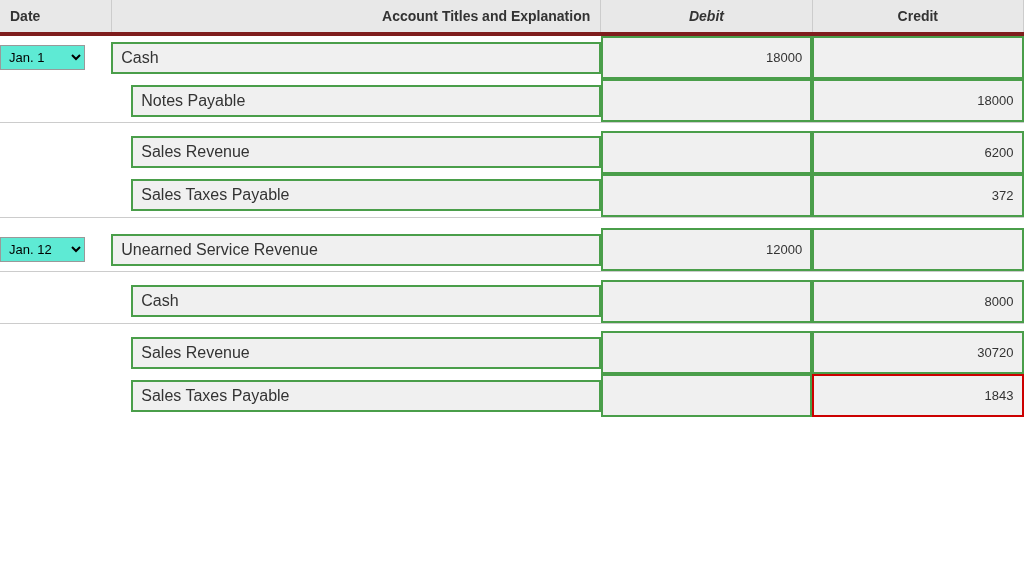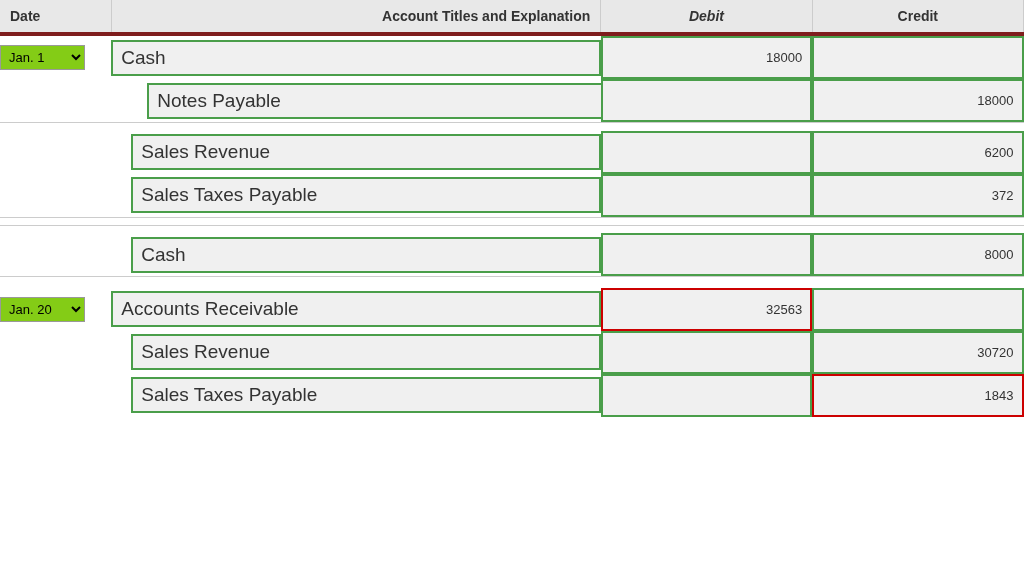--- a/index.html
+++ b/index.html
@@ -29,33 +29,33 @@
       text-align: center;
     }
     .date-cell {
       width: 100px;
       white-space: nowrap;
     }
     .date-select {
       width: 85px;
       padding: 3px 4px;
       border: 1px solid #999;
-      background: #84cc16;
+      background: #5eead4;
       font-size: 13px;
       cursor: pointer;
     }
     .account-cell {
       width: 440px;
     }
     .account-input {
       width: 100%;
       padding: 5px 8px;
       border: 2px solid #4a9e4a;
       background: #f0f0f0;
-      font-size: 19px;
+      font-size: 16px;
       color: #333;
     }
     .account-input.indented {
       margin-left: 20px;
       width: calc(100% - 20px);
     }
     .amount-cell {
       width: 190px;
     }
     .amount-input {
@@ -88,21 +88,21 @@
   </thead>
   <tbody id="journal-body">
   <tr style="height: 36px;">
         <td class="date-cell"><select class="date-select"><option value="Jan. 1">Jan. 1</option><option value="Jan. 5">Jan. 5</option><option value="Jan. 12">Jan. 12</option><option value="Jan. 14">Jan. 14</option><option value="Jan. 20">Jan. 20</option></select></td>
         <td class="account-cell"><input type="text" class="account-input" value="Cash" style=""></td>
         <td class="amount-cell"><input type="text" class="amount-input" value="18000" style=""></td>
         <td class="amount-cell"><input type="text" class="amount-input" style=""></td>
       </tr>
       <tr style="height: 36px;">
         <td class="date-cell"></td>
-        <td class="account-cell"><input type="text" class="account-input indented" value="Notes Payable" style="margin-left: 36px; width: calc(100% - 20px);"></td>
+        <td class="account-cell"><input type="text" class="account-input indented" value="Notes Payable" style="margin-left: 20px; width: calc(100% - 20px);"></td>
         <td class="amount-cell"><input type="text" class="amount-input" style=""></td>
         <td class="amount-cell"><input type="text" class="amount-input" value="18000" style=""></td>
       </tr>
       <tr class="spacer-row">
         <td colspan="4" style="height: 8px; border-top: 1px solid rgb(204, 204, 204);"></td>
       </tr>
       <tr style="height: 36px;">
         <td class="date-cell"></td>
         <td class="account-cell"><input type="text" class="account-input indented" value="Sales Revenue" style="margin-left: 20px; width: calc(100% - 20px);"></td>
         <td class="amount-cell"><input type="text" class="amount-input" style=""></td>
@@ -110,37 +110,37 @@
       </tr>
       <tr style="height: 36px;">
         <td class="date-cell"></td>
         <td class="account-cell"><input type="text" class="account-input indented" value="Sales Taxes Payable" style="margin-left: 20px; width: calc(100% - 20px);"></td>
         <td class="amount-cell"><input type="text" class="amount-input" style=""></td>
         <td class="amount-cell"><input type="text" class="amount-input" value="372" style=""></td>
       </tr>
       <tr class="spacer-row">
         <td colspan="4" style="height: 8px; border-top: 1px solid rgb(204, 204, 204);"></td>
       </tr>
+      <tr style="border-top: 6px solid rgb(255, 255, 255); height: 36px;">
+        <td class="date-cell"><select class="date-select"><option value="Jan. 1">Jan. 1</option><option value="Jan. 5">Jan. 5</option><option value="Jan. 12" selected="">Jan. 12</option><option value="Jan. 14">Jan. 14</option><option value="Jan. 20">Jan. 20</option></select></td>
+        <td class="account-cell"><input type="text" class="account-input" value="Unearned Service Revenue" style=""></td>
+        <td class="amount-cell"><input type="text" class="amount-input" value="12000" style=""></td>
+        <td class="amount-cell"><input type="text" class="amount-input" style=""></td>
+      </tr>
       <tr class="spacer-row">
         <td colspan="4" style="height: 8px; border-top: 1px solid rgb(204, 204, 204);"></td>
       </tr>
       <tr style="height: 36px;">
         <td class="date-cell"></td>
         <td class="account-cell"><input type="text" class="account-input indented" value="Cash" style="margin-left: 20px; width: calc(100% - 20px);"></td>
         <td class="amount-cell"><input type="text" class="amount-input" style=""></td>
         <td class="amount-cell"><input type="text" class="amount-input" value="8000" style=""></td>
       </tr>
       <tr class="spacer-row">
         <td colspan="4" style="height: 8px; border-top: 1px solid rgb(204, 204, 204);"></td>
-      </tr>
-      <tr style="border-top: 6px solid rgb(255, 255, 255); height: 36px;">
-        <td class="date-cell"><select class="date-select"><option value="Jan. 1">Jan. 1</option><option value="Jan. 5">Jan. 5</option><option value="Jan. 12">Jan. 12</option><option value="Jan. 14">Jan. 14</option><option value="Jan. 20" selected="">Jan. 20</option></select></td>
-        <td class="account-cell"><input type="text" class="account-input" value="Accounts Receivable" style=""></td>
-        <td class="amount-cell"><input type="text" class="amount-input red-border" value="32563" style=""></td>
-        <td class="amount-cell"><input type="text" class="amount-input" style=""></td>
       </tr>
       <tr style="height: 36px;">
         <td class="date-cell"></td>
         <td class="account-cell"><input type="text" class="account-input indented" value="Sales Revenue" style="margin-left: 20px; width: calc(100% - 20px);"></td>
         <td class="amount-cell"><input type="text" class="amount-input" style=""></td>
         <td class="amount-cell"><input type="text" class="amount-input" value="30720" style=""></td>
       </tr>
       <tr style="height: 36px;">
         <td class="date-cell"></td>
         <td class="account-cell"><input type="text" class="account-input indented" value="Sales Taxes Payable" style="margin-left: 20px; width: calc(100% - 20px);"></td>

